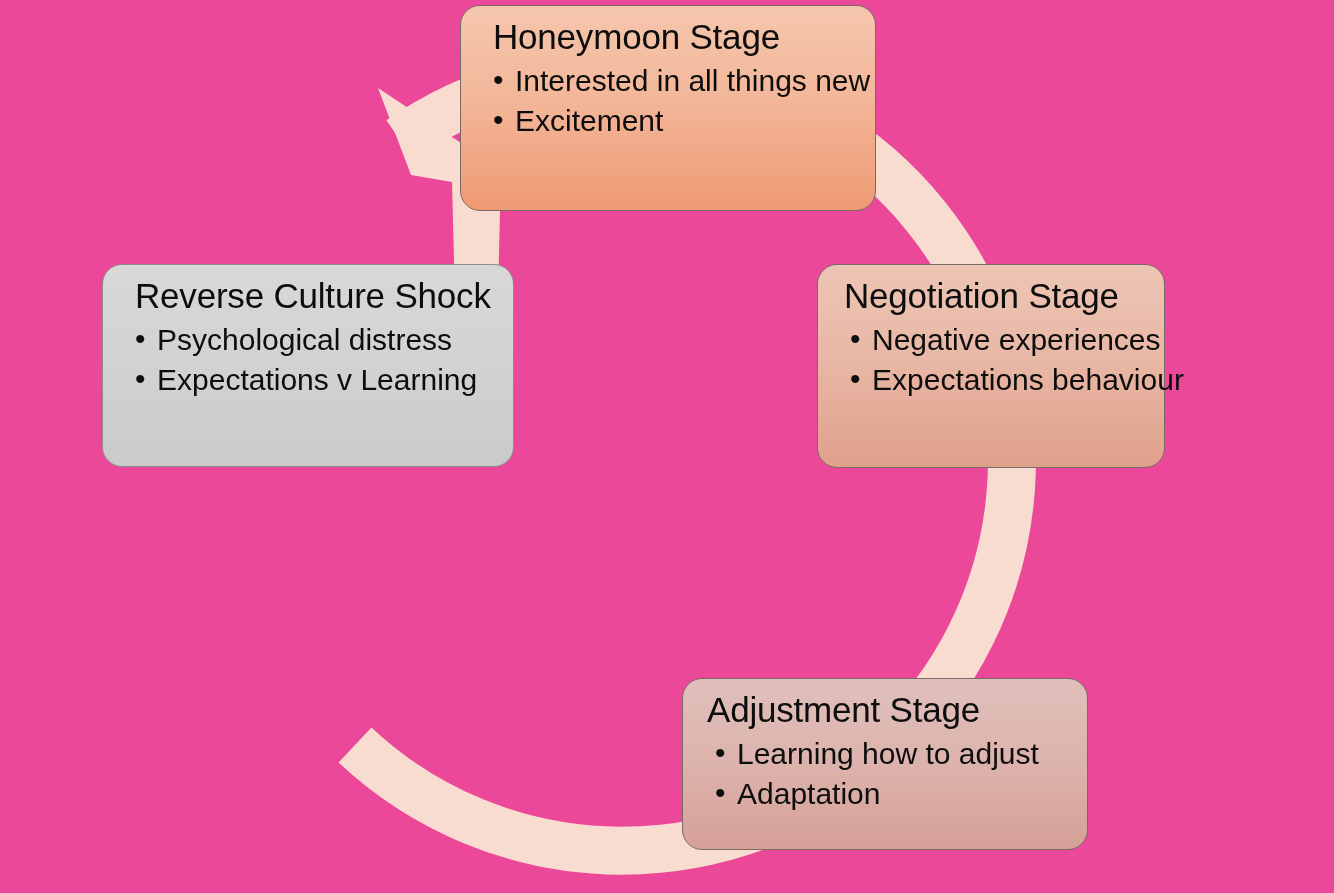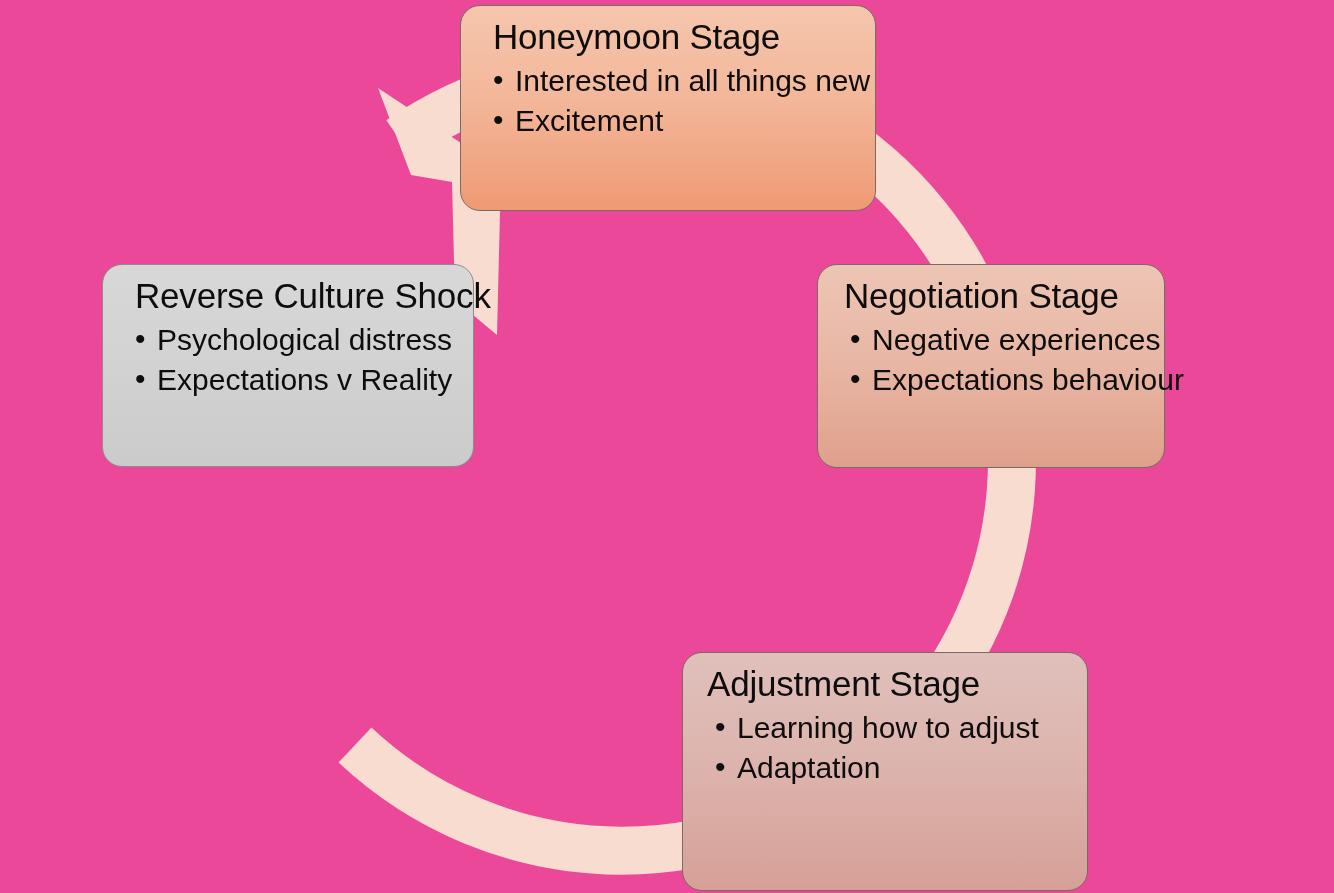--- a/index.html
+++ b/index.html
@@ -67,29 +67,29 @@
   
   #box-honeymoon {
     left: 460px;  top: 5px;   width: 416px; height: 206px;
     background: linear-gradient(to bottom, #f5c6ad 0%, #f3b79a 45%, #ef9a73 100%);
   }
   #box-negotiation {
     left: 817px;  top: 264px; width: 348px; height: 204px;
     background: linear-gradient(to bottom, #edc5b5 0%, #e8b6a4 50%, #dfa08b 100%);
   }
   #box-adjustment {
-    left: 682px;  top: 652px; width: 406px; height: 239px;
+    left: 682px;  top: 678px; width: 406px; height: 172px;
     background: linear-gradient(to bottom, #e0c0bb 0%, #dcb3ac 50%, #d6a097 100%);
   }
   #box-mastery {
     left: 238px;  top: 686px; width: 410px; height: 207px;
     background: linear-gradient(to bottom, #d6c6c4 0%, #d2bdba 50%, #cfb0ae 100%);
   }
   #box-reverse {
-    left: 102px;  top: 264px; width: 372px; height: 203px;
+    left: 102px;  top: 264px; width: 412px; height: 203px;
     background: linear-gradient(to bottom, #d8d8d9 0%, #d2d2d3 50%, #cbcbcc 100%);
     border: 1px solid #8c8c8c;
   }
   #box-honeymoon  .stage-title { padding-left: 10px; }
   #box-negotiation .stage-title { padding-left: 4px; }
   #box-adjustment .stage-title { padding-left: 2px; }
   #box-mastery    .stage-title { padding-left: 2px; }
   #box-reverse    .stage-title { padding-left: 10px; }
   #box-honeymoon  .bullet-list { padding-left: 10px; }
   #box-reverse    .bullet-list { padding-left: 10px; }
@@ -139,17 +139,17 @@
       <li class="bullet-item">Learning how to adjust</li>
       <li class="bullet-item">Adaptation</li>
     </ul>
   </div>
 
 
   <div class="stage-box" id="box-reverse">
     <div class="stage-title">Reverse Culture Shock</div>
     <ul class="bullet-list">
       <li class="bullet-item">Psychological distress</li>
-      <li class="bullet-item">Expectations v Reality</li>
+      <li class="bullet-item">Expectations v Learning</li>
     </ul>
   </div>
 
 </div>
 
 </body></html>

